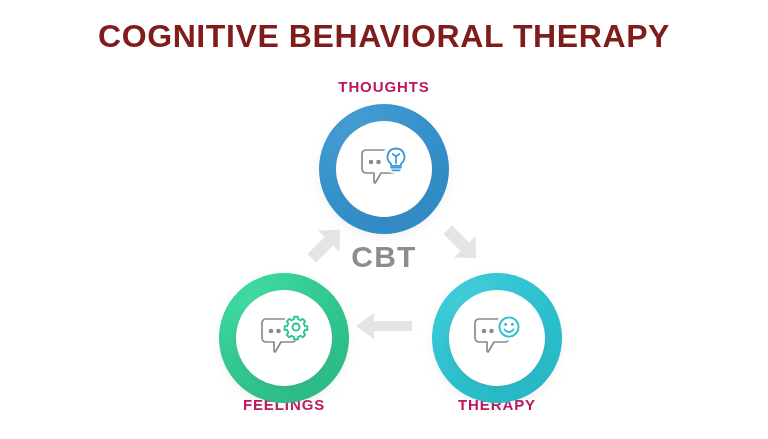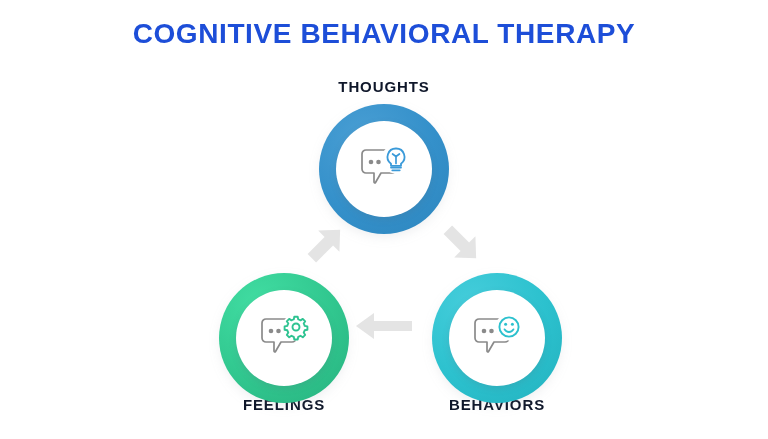--- a/index.html
+++ b/index.html
@@ -18,24 +18,24 @@
     overflow: hidden;
   }
 
   
   #title {
     position: absolute;
     top: 18px;
     left: 0;
     width: 768px;
     text-align: center;
-    font-size: 28px;
+    font-size: 32px;
     font-weight: bold;
     letter-spacing: 0.6px;
-    color: #1d4ed8;
+    color: #7f1d1d;
     white-space: nowrap;
   }
 
   
   .node {
     position: absolute;
     width: 130px;
     height: 130px;
   }
   .ring {
@@ -88,21 +88,21 @@
   #node-behaviors { left: 219px; top: 273px; }
   #node-feelings  { left: 432px; top: 273px; }
 
   
   .caption {
     position: absolute;
     text-align: center;
     font-size: 15px;
     font-weight: bold;
     letter-spacing: 0.9px;
-    color: #0f172a;
+    color: #be185d;
     white-space: nowrap;
   }
   #cap-thoughts  { left: 284px; top: 78px;  width: 200px; }
   #cap-behaviors { left: 184px; top: 396px; width: 200px; }
   #cap-feelings  { left: 397px; top: 396px; width: 200px; }
 
   
   #center-label {
     position: absolute;
     left: 324px;
@@ -167,21 +167,21 @@
           <circle cx="40" cy="14" r="13.5" fill="#ffffff"></circle>
           <g transform="translate(40,14)" fill="none" stroke="#2ec391" stroke-width="1.9" stroke-linejoin="round">
             <path d="M-1.7 -10.3 h3.4 l0.5 2.7 a7.8 7.8 0 0 1 2.3 1 l2.3 -1.5 l2.4 2.4 l-1.5 2.3 a7.8 7.8 0 0 1 1 2.3 l2.7 0.5 v3.4 l-2.7 0.5 a7.8 7.8 0 0 1 -1 2.3 l1.5 2.3 l-2.4 2.4 l-2.3 -1.5 a7.8 7.8 0 0 1 -2.3 1 l-0.5 2.7 h-3.4 l-0.5 -2.7 a7.8 7.8 0 0 1 -2.3 -1 l-2.3 1.5 l-2.4 -2.4 l1.5 -2.3 a7.8 7.8 0 0 1 -1 -2.3 l-2.7 -0.5 v-3.4 l2.7 -0.5 a7.8 7.8 0 0 1 1 -2.3 l-1.5 -2.3 l2.4 -2.4 l2.3 1.5 a7.8 7.8 0 0 1 2.3 -1 z"></path>
             <circle cx="0" cy="0" r="3.5"></circle>
           </g>
         </svg>
       </span>
     </div>
   </div>
 
-  <div class="caption" id="cap-feelings">BEHAVIORS</div>
+  <div class="caption" id="cap-feelings">THERAPY</div>
   <div class="node" id="node-feelings">
     <div class="ring-shadow"></div>
     <div class="ring ring-feelings"></div>
     <div class="inner">
       <span>
         <svg width="56" height="50" viewBox="0 0 56 50">
           <path d="M6 10 a4 4 0 0 1 4-4 h26 a4 4 0 0 1 4 4 v15 a4 4 0 0 1 -4 4 h-11 l-5.5 9.5 a0.8 0.8 0 0 1 -1.5 -0.4 v-9.1 h-8 a4 4 0 0 1 -4 -4 z" fill="#ffffff" stroke="#8a8a8a" stroke-width="1.7" stroke-linejoin="round"></path>
           <circle cx="15" cy="18" r="2.3" fill="#8a8a8a"></circle>
           <circle cx="22.5" cy="18" r="2.3" fill="#8a8a8a"></circle>
           <circle cx="30" cy="18" r="2.3" fill="#8a8a8a"></circle>
@@ -189,20 +189,21 @@
           <circle cx="40" cy="14" r="13.5" fill="#ffffff"></circle>
           <circle cx="40" cy="14" r="9.6" fill="#ffffff" stroke="#2cc1ce" stroke-width="1.9"></circle>
           <circle cx="36.6" cy="11.3" r="1.5" fill="#2cc1ce"></circle>
           <circle cx="43.4" cy="11.3" r="1.5" fill="#2cc1ce"></circle>
           <path d="M35.6 16.4 a5 5 0 0 0 8.8 0" fill="none" stroke="#2cc1ce" stroke-width="1.9" stroke-linecap="round"></path>
         </svg>
       </span>
     </div>
   </div>
 
+  <div id="center-label">CBT</div>
 
   <div class="arrow" id="arrow-behaviors-thoughts">
     <svg width="52" height="52" viewBox="0 0 52 52">
       <g transform="rotate(-45 26 26)">
         <path d="M6 20 h24 v-9 l16 15 l-16 15 v-9 h-24 z" fill="#e4e4e4"></path>
       </g>
     </svg>
   </div>
 
   <div class="arrow" id="arrow-thoughts-feelings">

